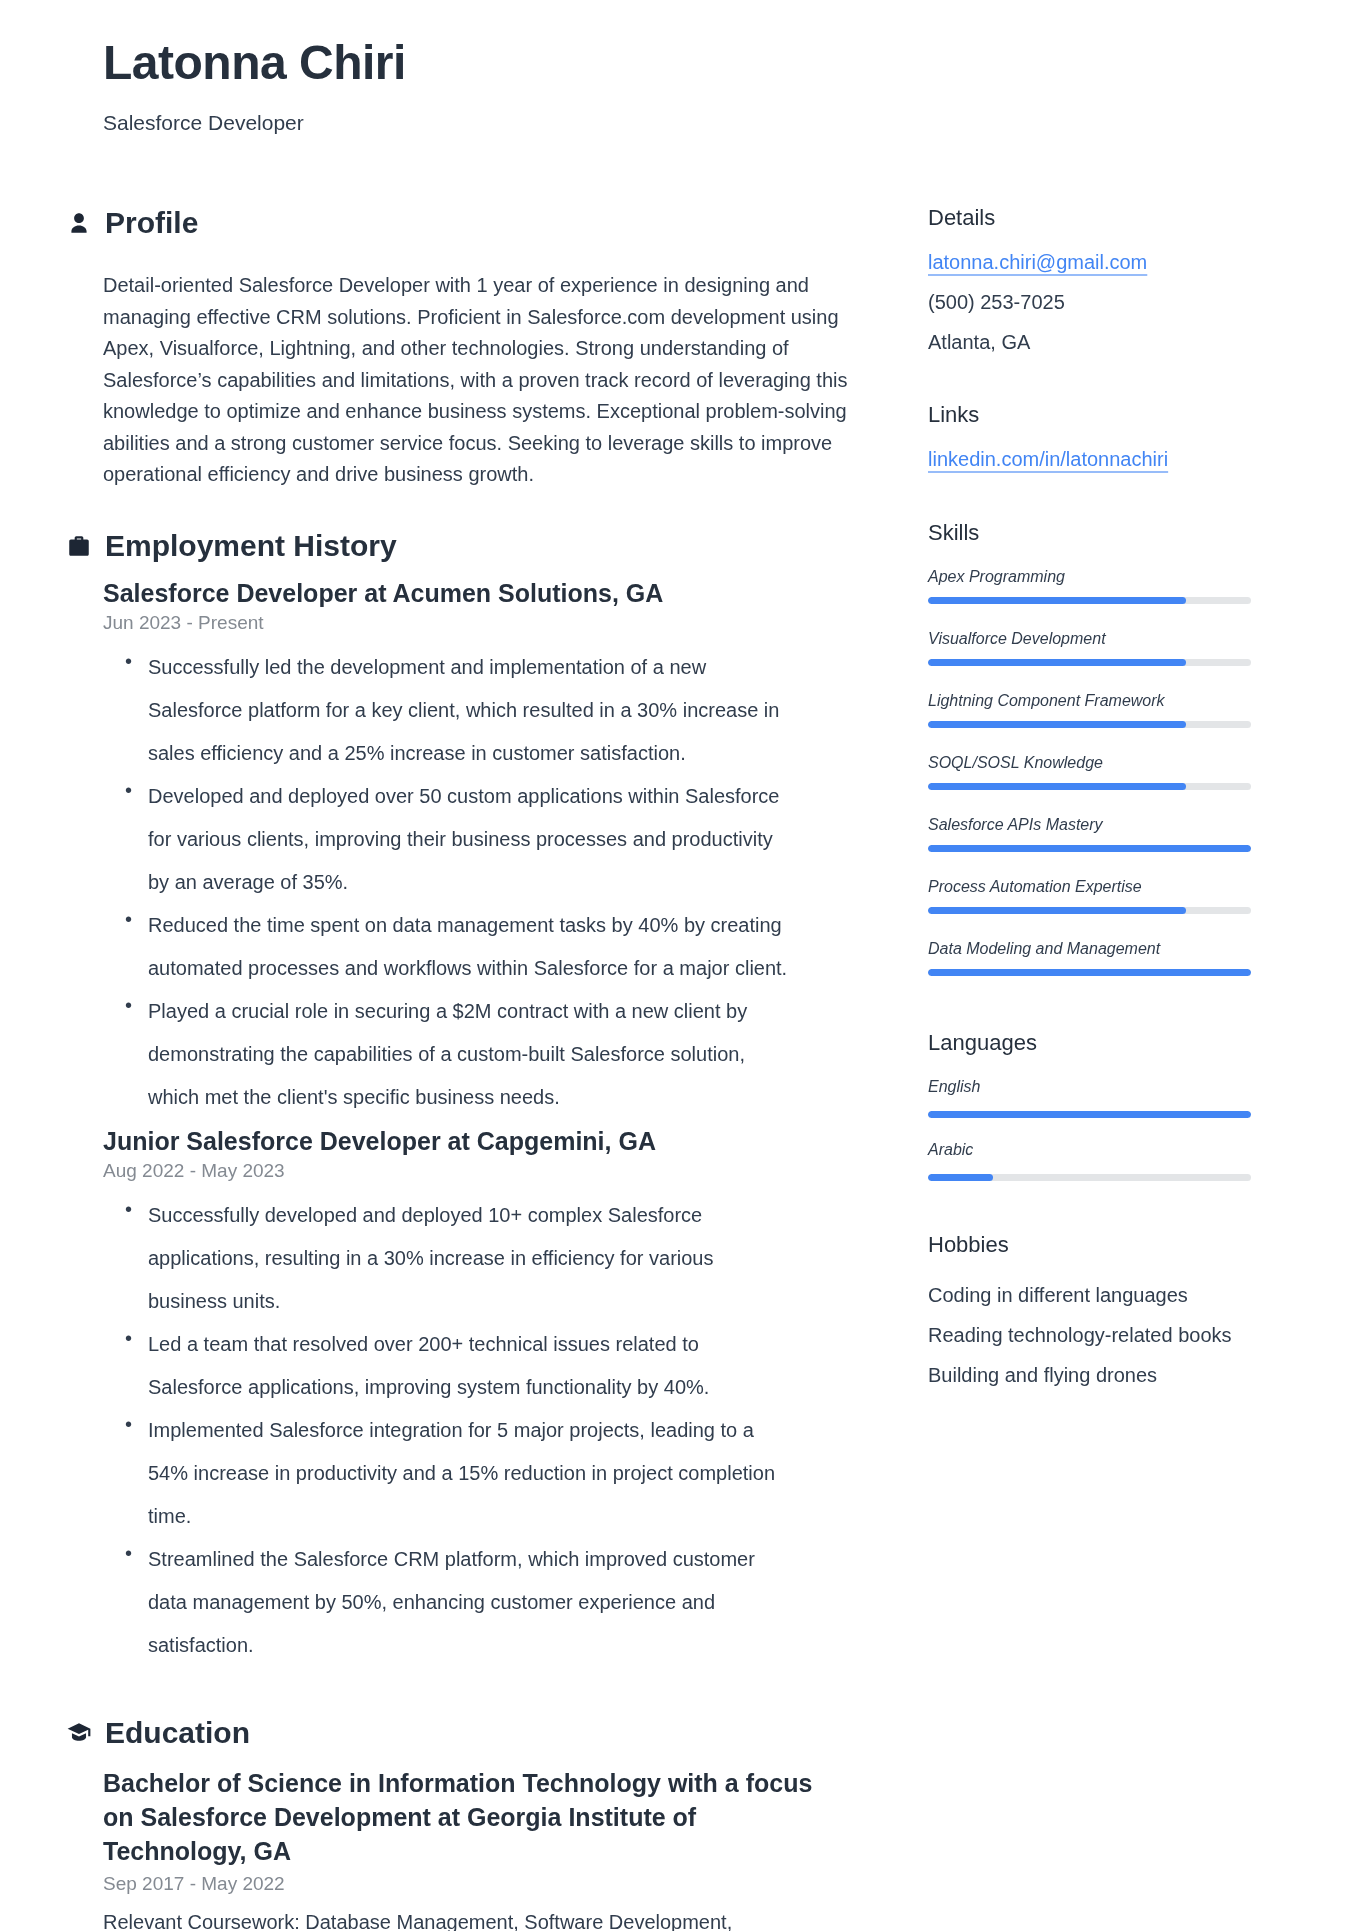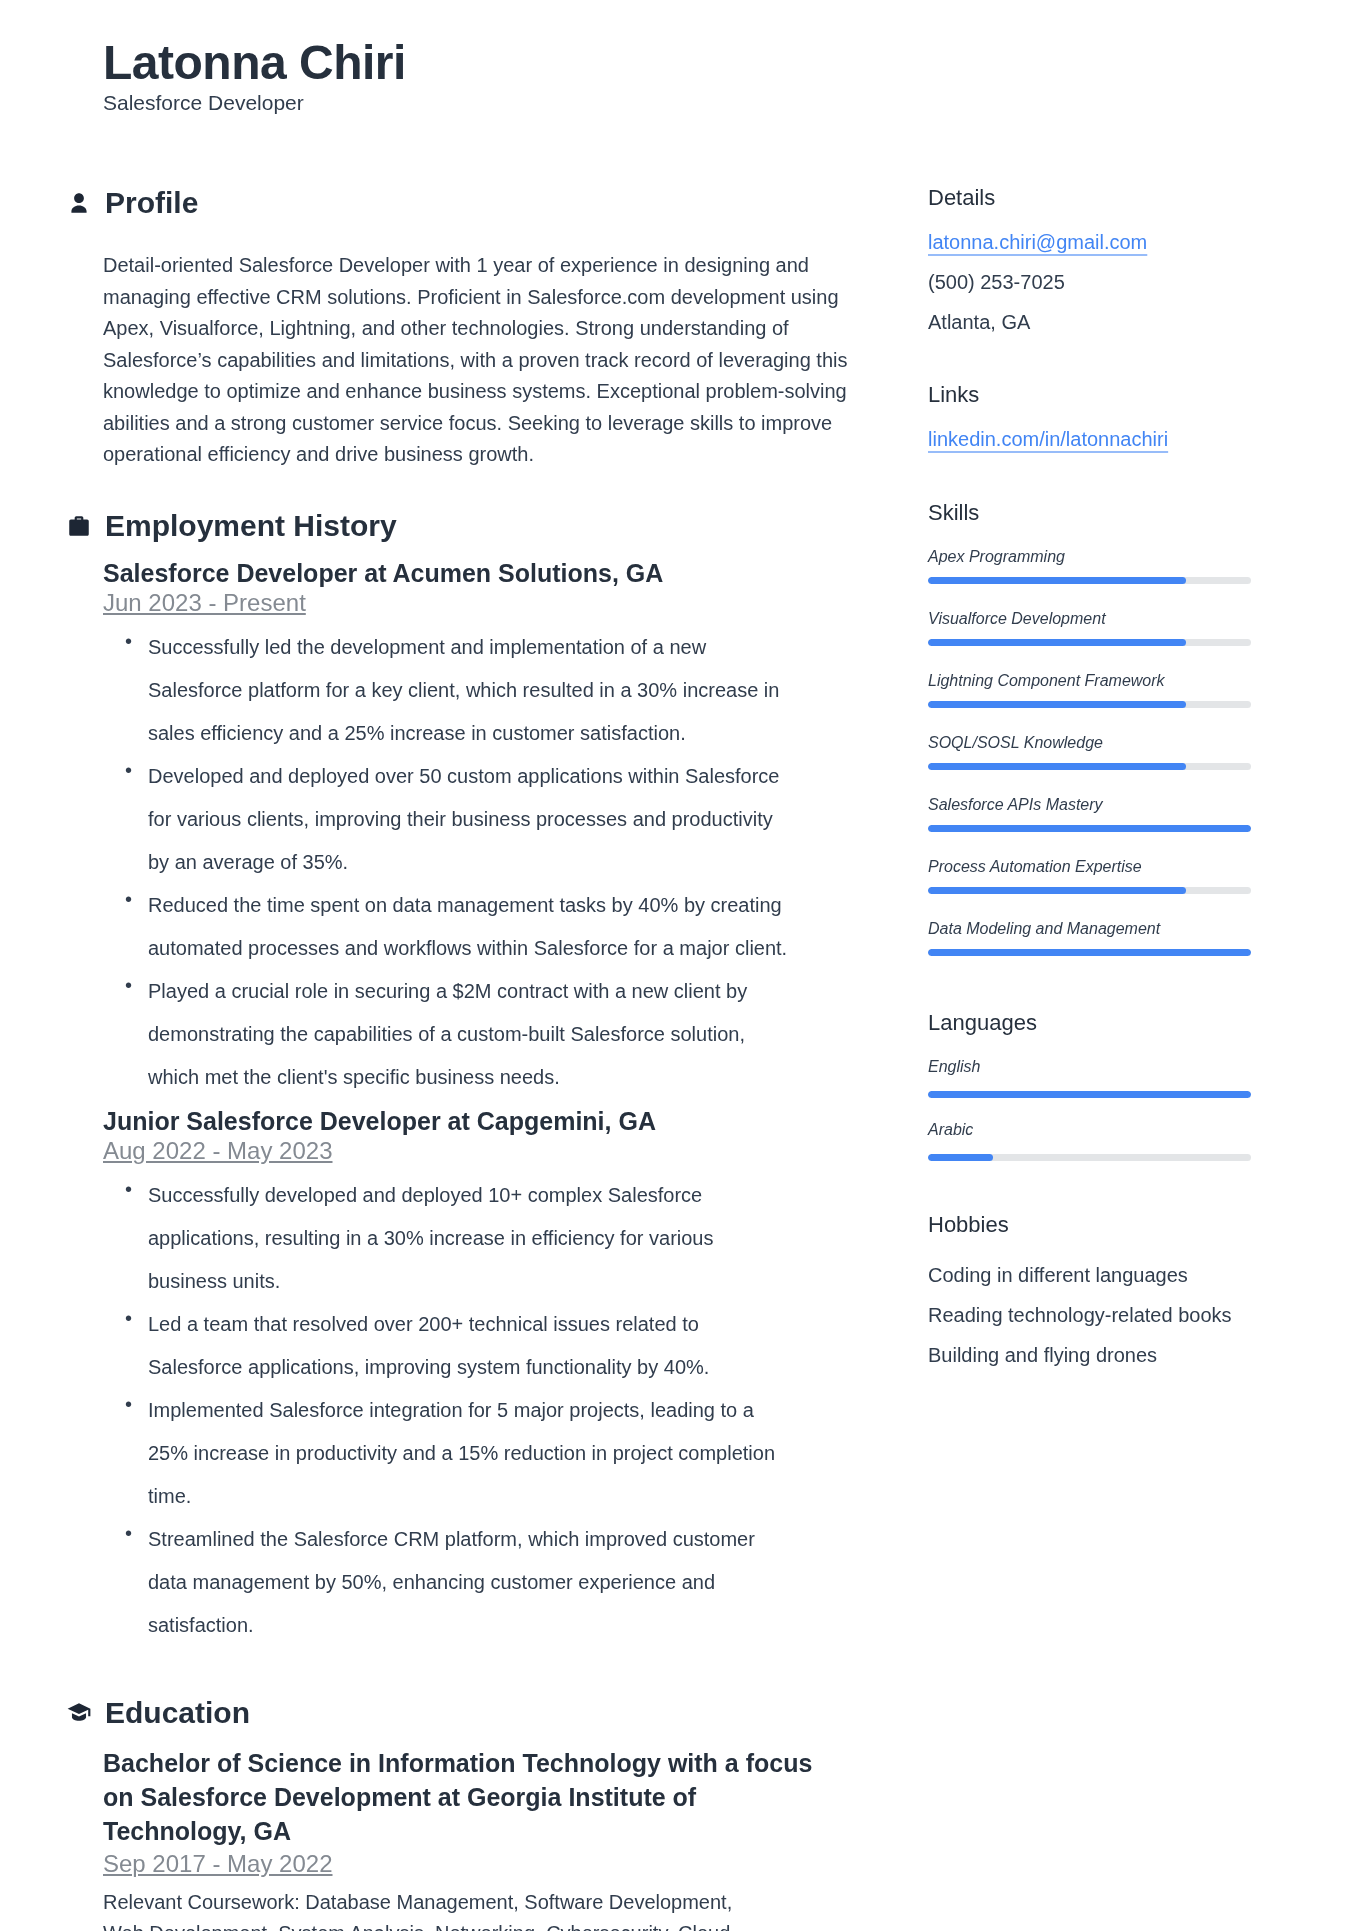--- a/index.html
+++ b/index.html
@@ -20,41 +20,41 @@
     color:var(--text);
     overflow:hidden;
     position:relative;
   }
   
   header{padding-top:36px;}
   h1{
     font-size:48px;line-height:53px;margin:0;font-weight:700;
     color:var(--heading);letter-spacing:-0.5px;
   }
-  .subtitle{font-size:21px;line-height:27px;margin-top:0;color:var(--text);}
+  .subtitle{font-size:21px;line-height:27px;margin-top:20px;color:var(--text);}
   
   .columns{display:flex;margin-top:69px;align-items:flex-start;}
   .main{width:745px;flex:0 0 745px;}
   .sidebar{width:323px;flex:0 0 323px;margin-left:80px;}
   
   .sec-head{display:flex;align-items:center;gap:13px;margin-left:-37px;margin-bottom:15px;}
   .sec-profile .sec-head{margin-bottom:29px;}
   .sec-head h2{font-size:30px;line-height:36px;margin:0;font-weight:700;color:var(--heading);}
   .sec-icon{width:26px;height:26px;display:inline-flex;align-items:center;justify-content:center;color:var(--icon);flex:0 0 26px;}
   .sec-icon svg{width:26px;height:26px;display:block;}
   .sec-employment{margin-top:37px;}
   .sec-education{margin-top:48px;}
   .body-text{font-size:20px;line-height:31.5px;margin:0;color:var(--text);}
   .edu-text{max-width:660px;}
   .job-title{
     font-size:25px;line-height:28px;font-weight:700;margin:0 0 4px;
     color:var(--heading);
   }
   .degree{line-height:34px;max-width:730px;}
-  .job-dates{font-size:24px;line-height:24px;color:var(--muted);margin:0 0 11px;text-decoration:underline;}
+  .job-dates{font-size:19px;line-height:24px;color:var(--muted);margin:0 0 11px;}
   .job + .job{margin-top:8px;}
   ul.bullets{list-style:none;margin:0;padding:0 55px 0 0;}
   ul.bullets li{
     position:relative;padding-left:45px;
     font-size:20px;line-height:43px;color:var(--text);
   }
   ul.bullets li::before{
     content:"\2022";
     position:absolute;left:22px;top:0;
     font-size:20px;line-height:31.5px;color:var(--text);
@@ -129,21 +129,21 @@
                 <li>Played a crucial role in securing a $2M contract with a new client by demonstrating the capabilities of a custom-built Salesforce solution, which met the client's specific business needs.</li>
               </ul>
   </div>
 
   <div class="job">
     <h3 class="job-title">Junior Salesforce Developer at Capgemini, GA</h3>
     <div class="job-dates">Aug 2022 - May 2023</div>
     <ul class="bullets">
                 <li>Successfully developed and deployed 10+ complex Salesforce applications, resulting in a 30% increase in efficiency for various business units.</li>
                 <li>Led a team that resolved over 200+ technical issues related to Salesforce applications, improving system functionality by 40%.</li>
-                <li>Implemented Salesforce integration for 5 major projects, leading to a 25% increase in productivity and a 15% reduction in project completion time.</li>
+                <li>Implemented Salesforce integration for 5 major projects, leading to a 54% increase in productivity and a 15% reduction in project completion time.</li>
                 <li>Streamlined the Salesforce CRM platform, which improved customer data management by 50%, enhancing customer experience and satisfaction.</li>
               </ul>
   </div>
 </div>
       </section>
 
       <section class="sec sec-education">
         <div class="sec-head">
           <span class="sec-icon">
             <svg viewBox="0 0 24 24" fill="currentColor" aria-hidden="true">

